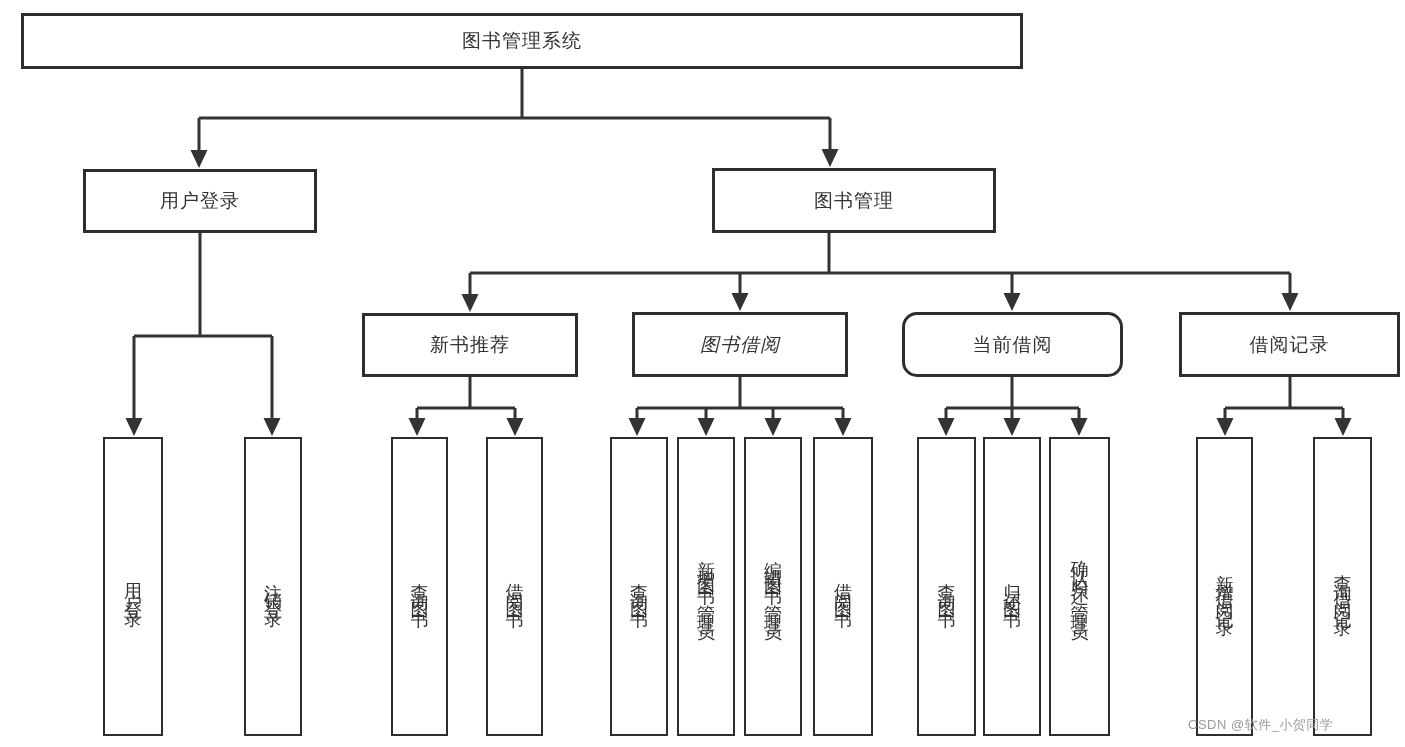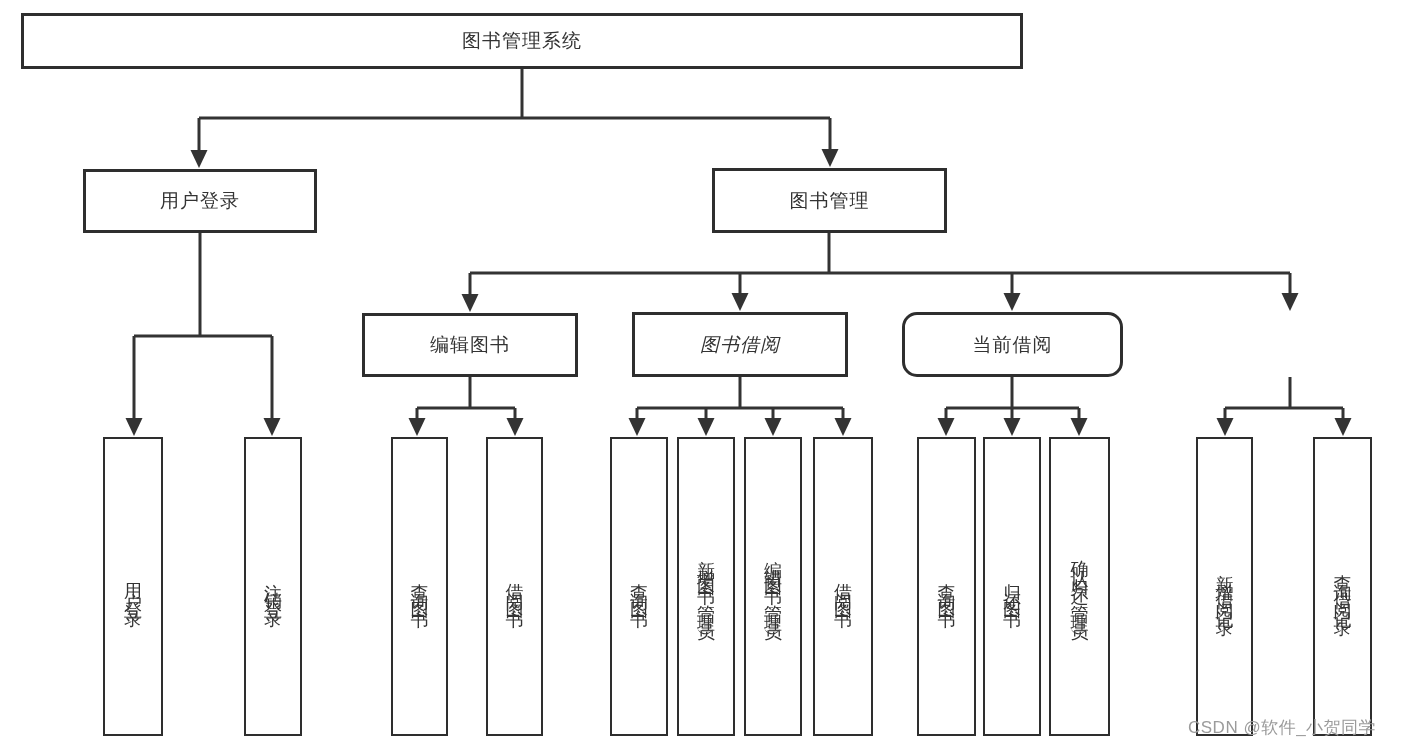--- a/index.html
+++ b/index.html
@@ -31,21 +31,21 @@
   .leaf .vtext{
     writing-mode:vertical-rl;
     text-orientation:mixed;
     letter-spacing:9px;
     line-height:1;
     white-space:nowrap;
   }
   .watermark{
     position:absolute;
     left:1188px;top:716px;
-    font-size:17px;
+    font-size:13px;
     color:#9b9b9b;
     letter-spacing:0.5px;
     white-space:nowrap;
     z-index:10;
   }
 </style>
 </head>
 <body>
 
 <div id="canvas">
@@ -126,33 +126,36 @@
     </g>
   </svg>
 
   <div class="node" style="left:21px;top:13px;width:1002px;height:56px;">
     <span>图书管理系统</span>
   </div>
 
   <div class="node" style="left:83px;top:169px;width:234px;height:64px;">
     <span>用户登录</span>
   </div>
-  <div class="node" style="left:712px;top:168px;width:235px;height:65px;">
+  <div class="node" style="left:712px;top:168px;width:284px;height:65px;">
     <span>图书管理</span>
   </div>
 
   <div class="node" style="left:362px;top:313px;width:216px;height:64px;">
-    <span>编辑图书</span>
+    <span>新书推荐</span>
   </div>
   <div class="node" style="left:632px;top:312px;width:216px;height:65px;font-style:italic;">
     <span>图书借阅</span>
   </div>
   <div class="node" style="left:902px;top:312px;width:221px;height:65px;border-radius:15px;">
     <span>当前借阅</span>
   </div>
+  <div class="node" style="left:1179px;top:312px;width:221px;height:65px;">
+    <span>借阅记录</span>
+  </div>
 
   <div class="node leaf" style="left:103px;top:437px;width:60px;height:299px;">
     <span class="vtext">用户登录</span>
   </div>
   <div class="node leaf" style="left:244px;top:437px;width:58px;height:299px;">
     <span class="vtext">注销登录</span>
   </div>
 
   <div class="node leaf" style="left:391px;top:437px;width:57px;height:299px;">
     <span class="vtext">查询图书</span>

